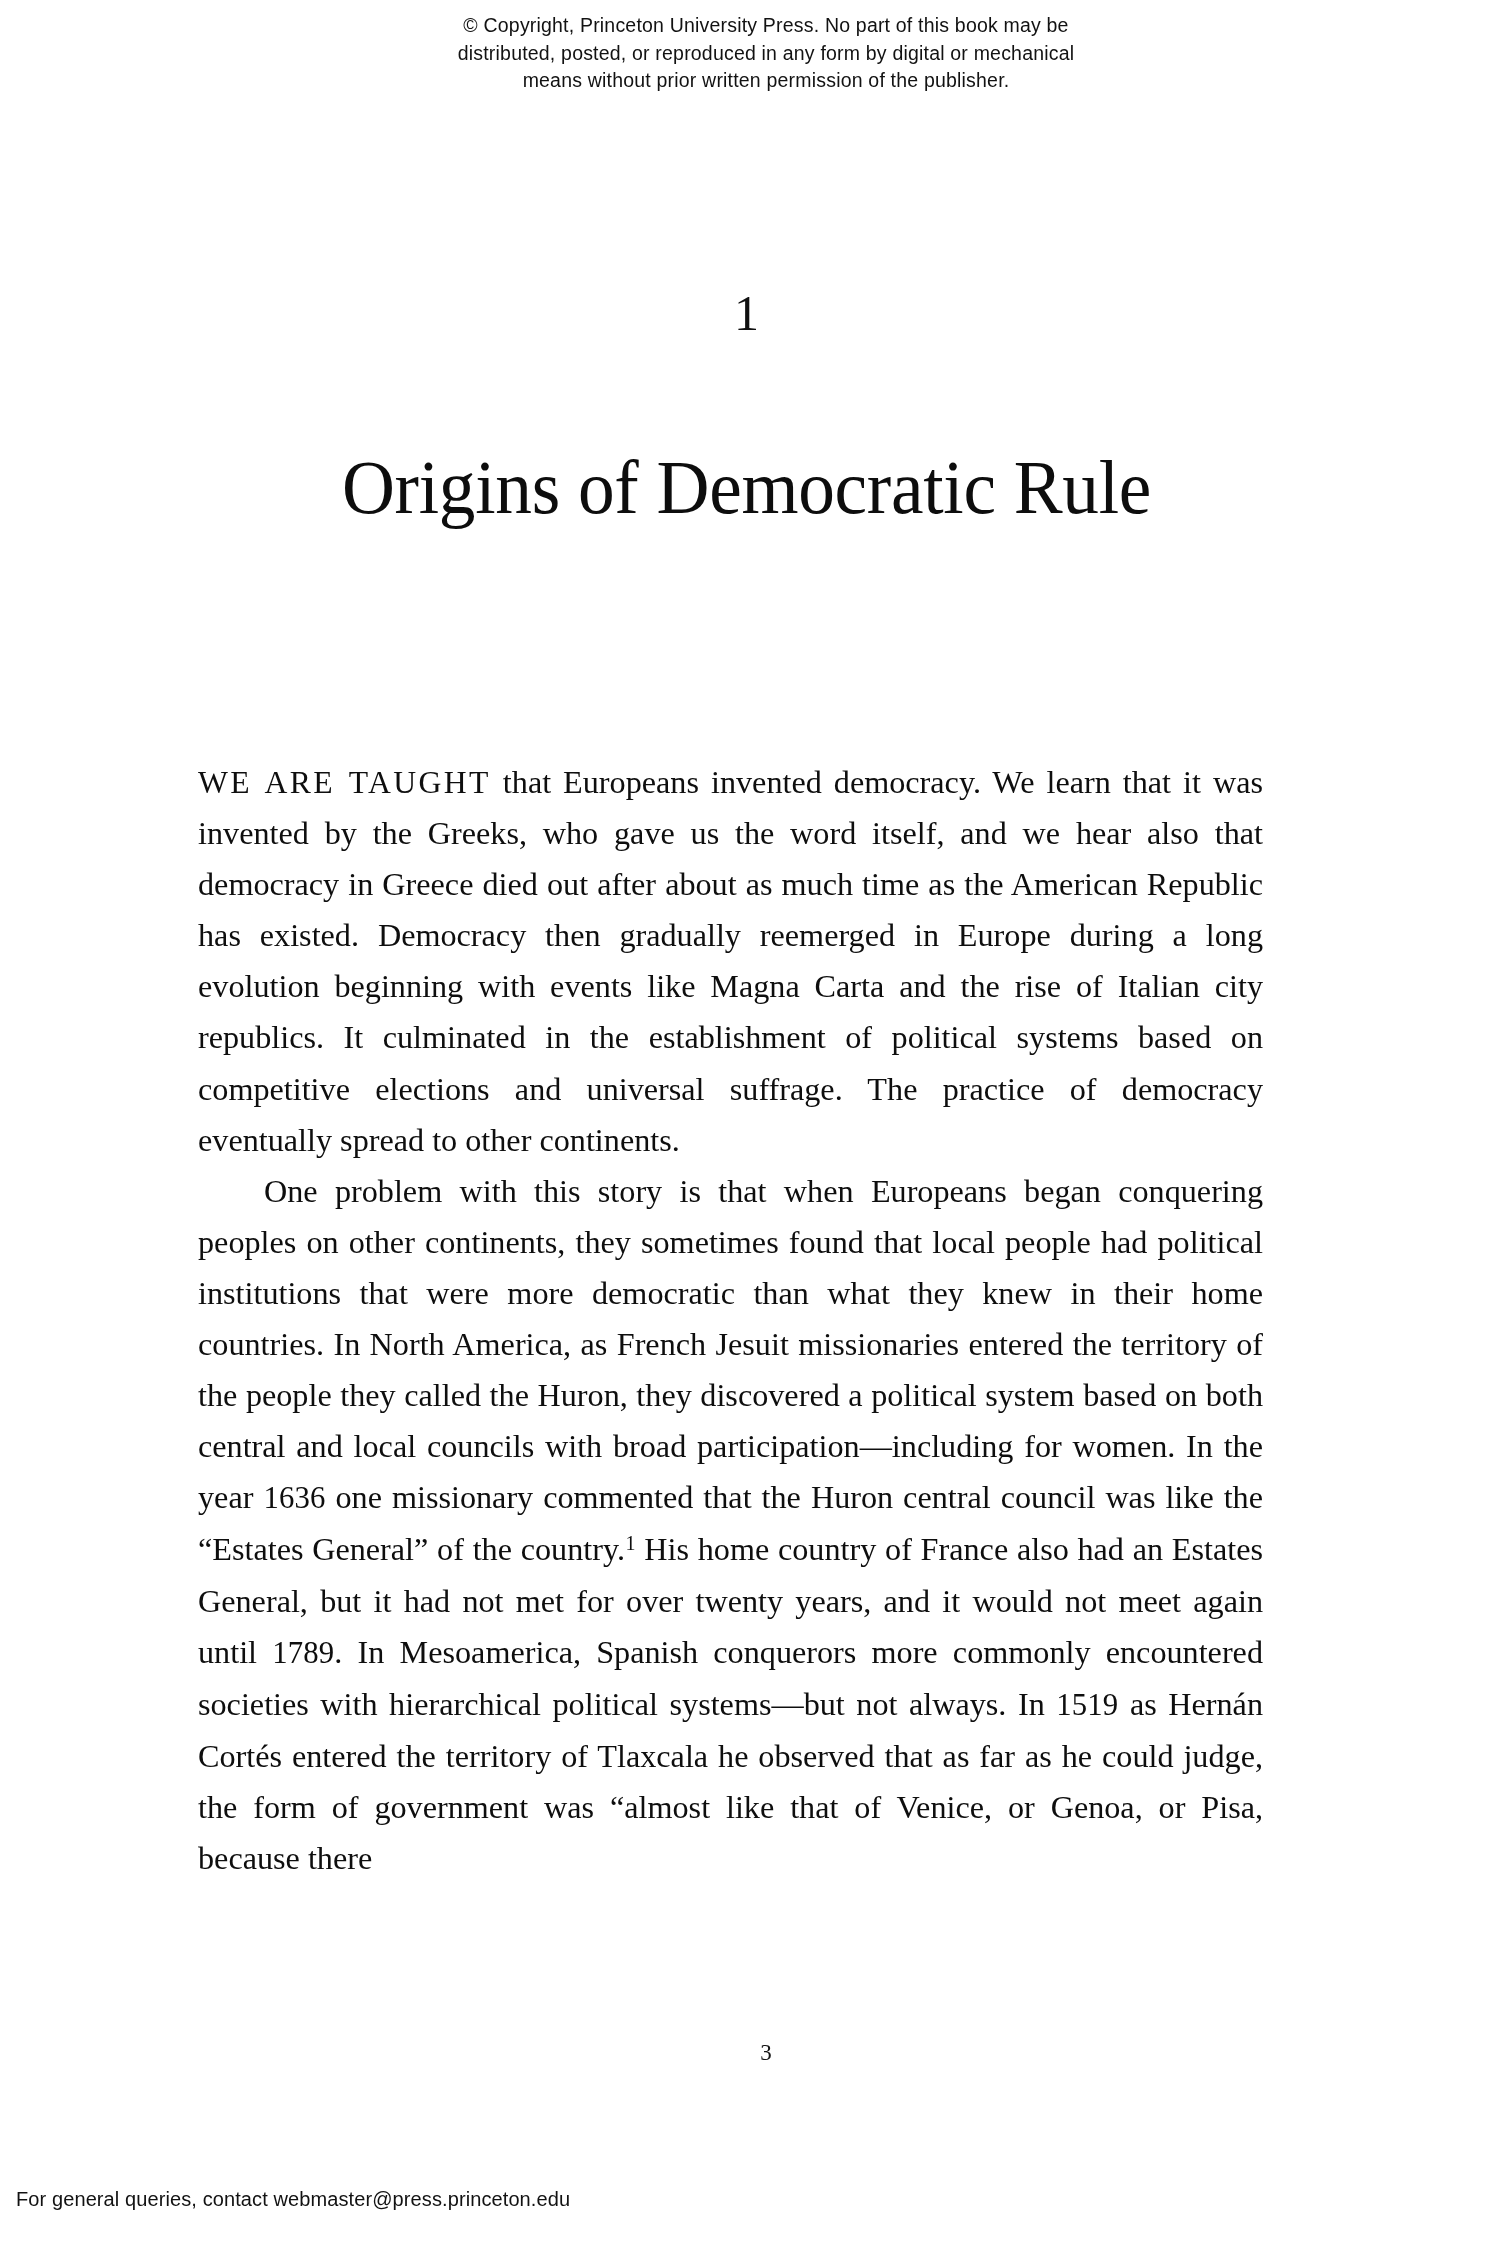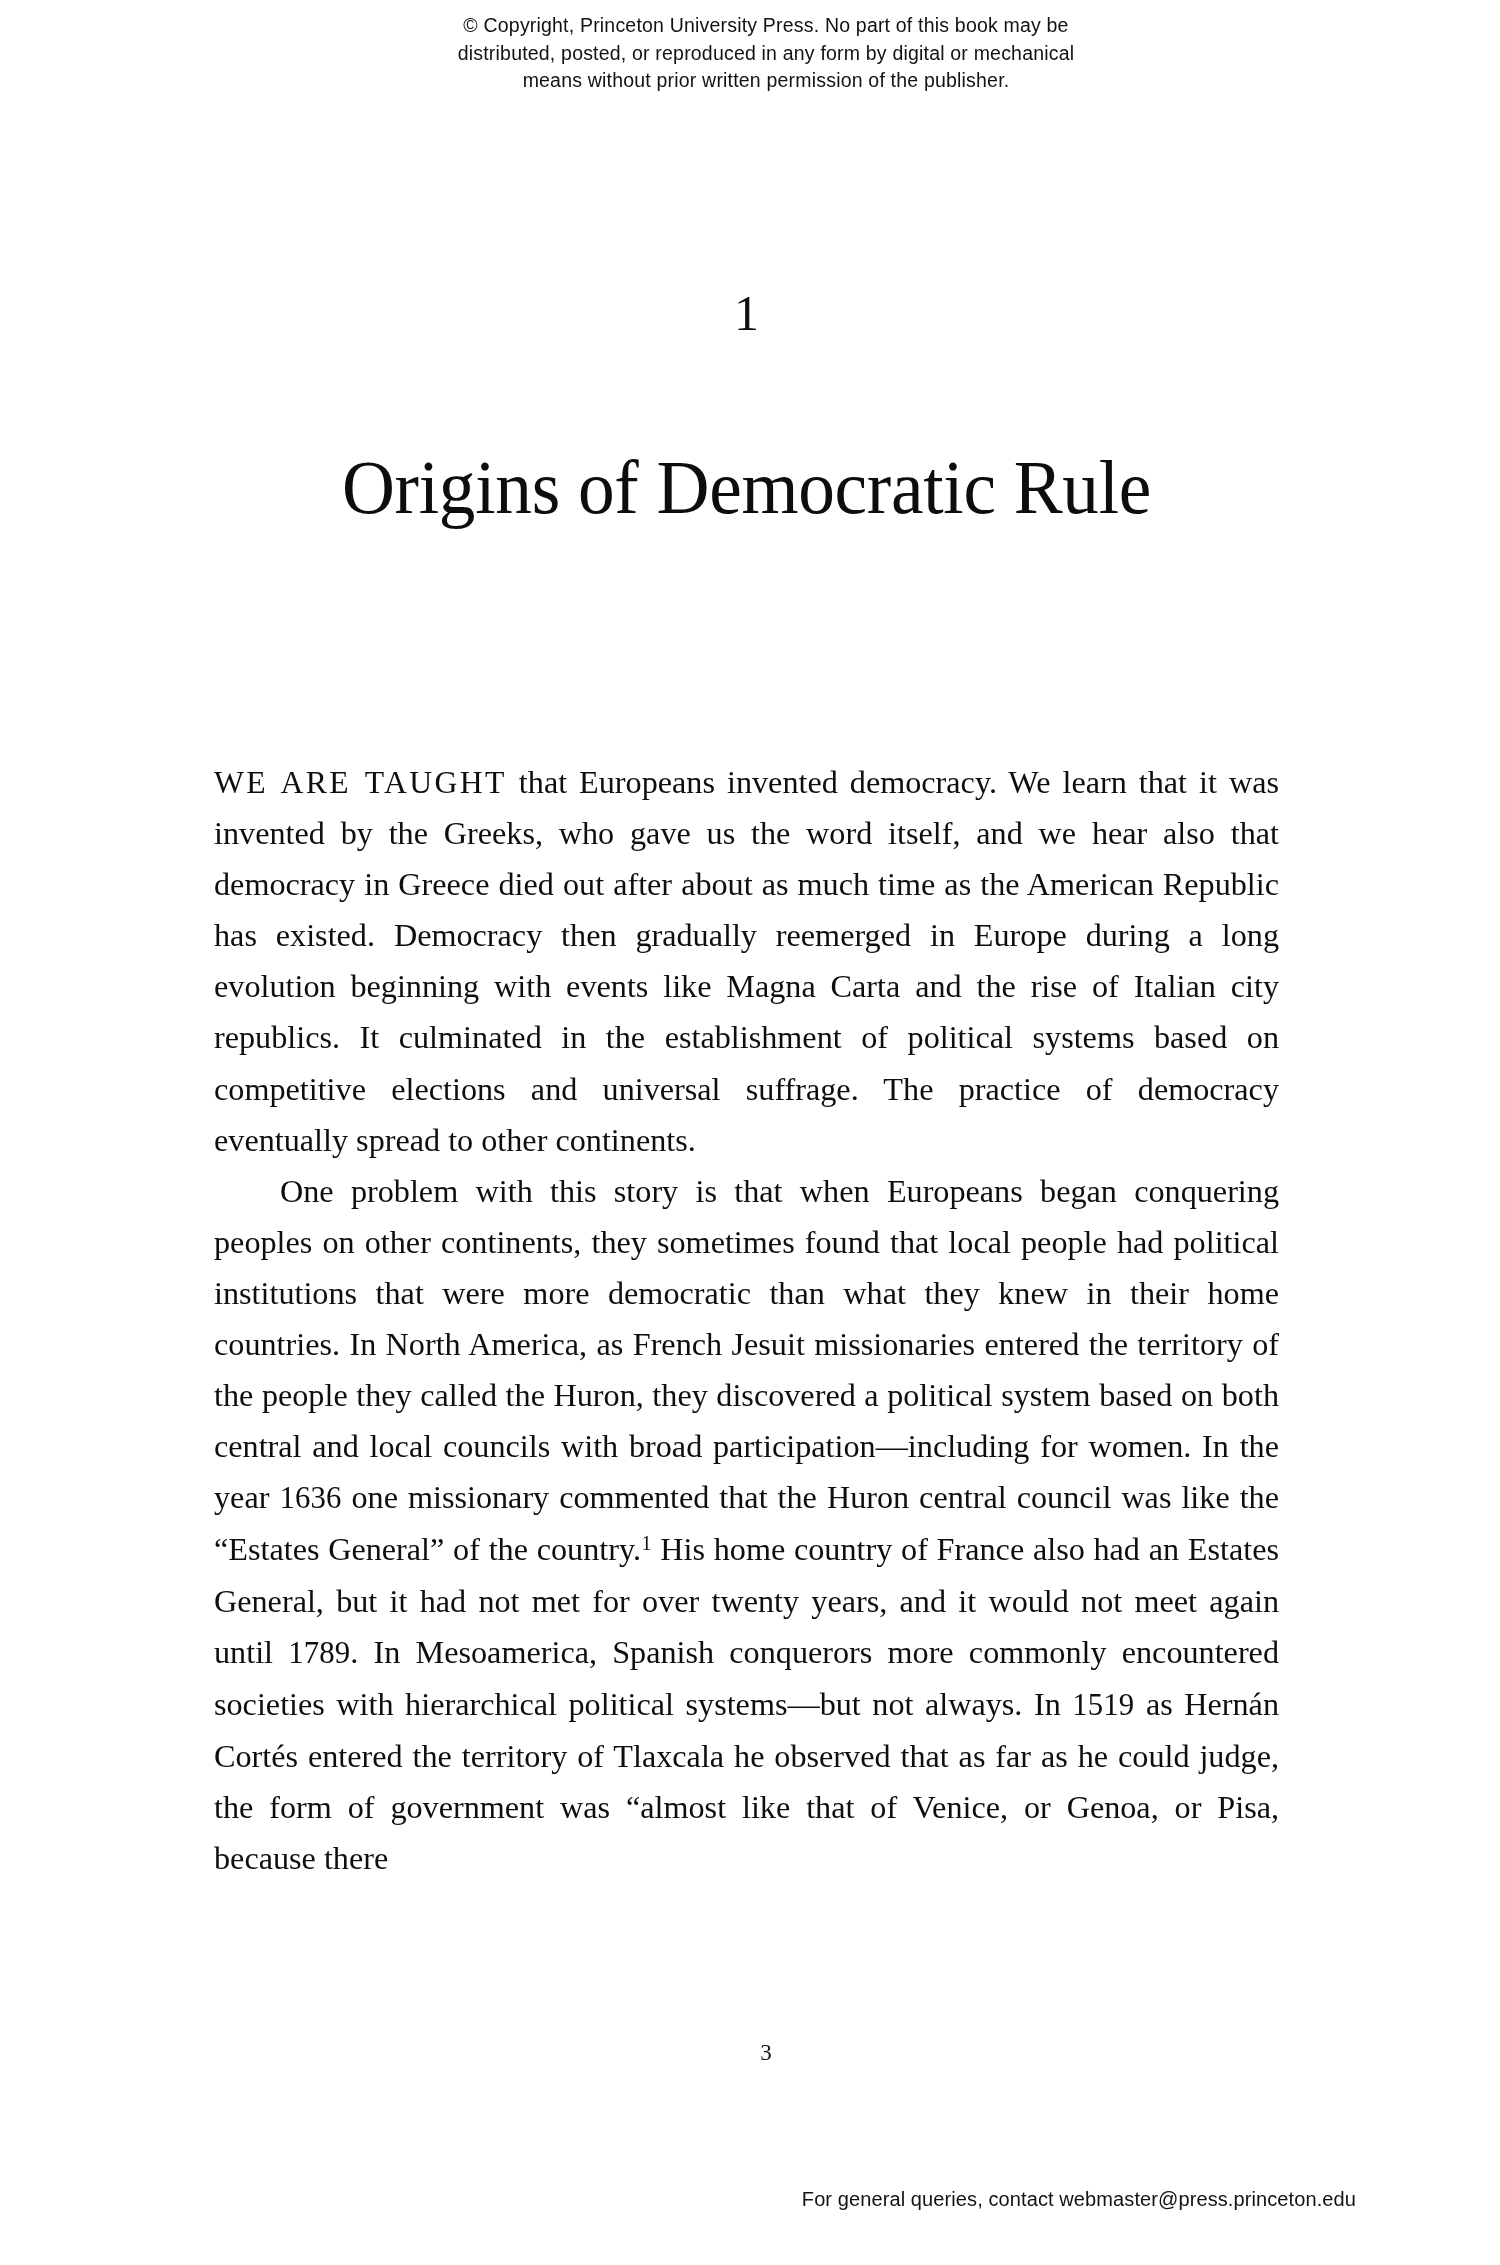--- a/index.html
+++ b/index.html
@@ -64,21 +64,21 @@
     font-weight: 400;
     letter-spacing: -0.004em;
     transform: scaleX(0.965);
     transform-origin: 50% 50%;
   }
 
   
   .body-text {
     position: absolute;
     top: 757px;
-    left: 198px;
+    left: 182px;
     width: 1065px;
     font-family: "Liberation Serif", "DejaVu Serif", serif;
     font-size: 32.2px;
     line-height: 51.1px;
     color: #0e0e0e;
     text-align: justify;
     text-justify: inter-word;
     -webkit-hyphens: none;
     hyphens: none;
   }
@@ -125,23 +125,23 @@
     text-align: center;
     font-family: "Liberation Serif", "DejaVu Serif", serif;
     font-size: 23px;
     color: #141414;
   }
 
   
   .footer-query {
     position: absolute;
     top: 2188px;
-    left: 12px;
+    left: 0;
     width: 1328px;
-    text-align: right;
+    text-align: left;
     font-family: "Liberation Sans", sans-serif;
     font-size: 20px;
     color: #121212;
     letter-spacing: 0.005em;
   }
 </style>
 </head>
 <body>
 
 <div class="page">

